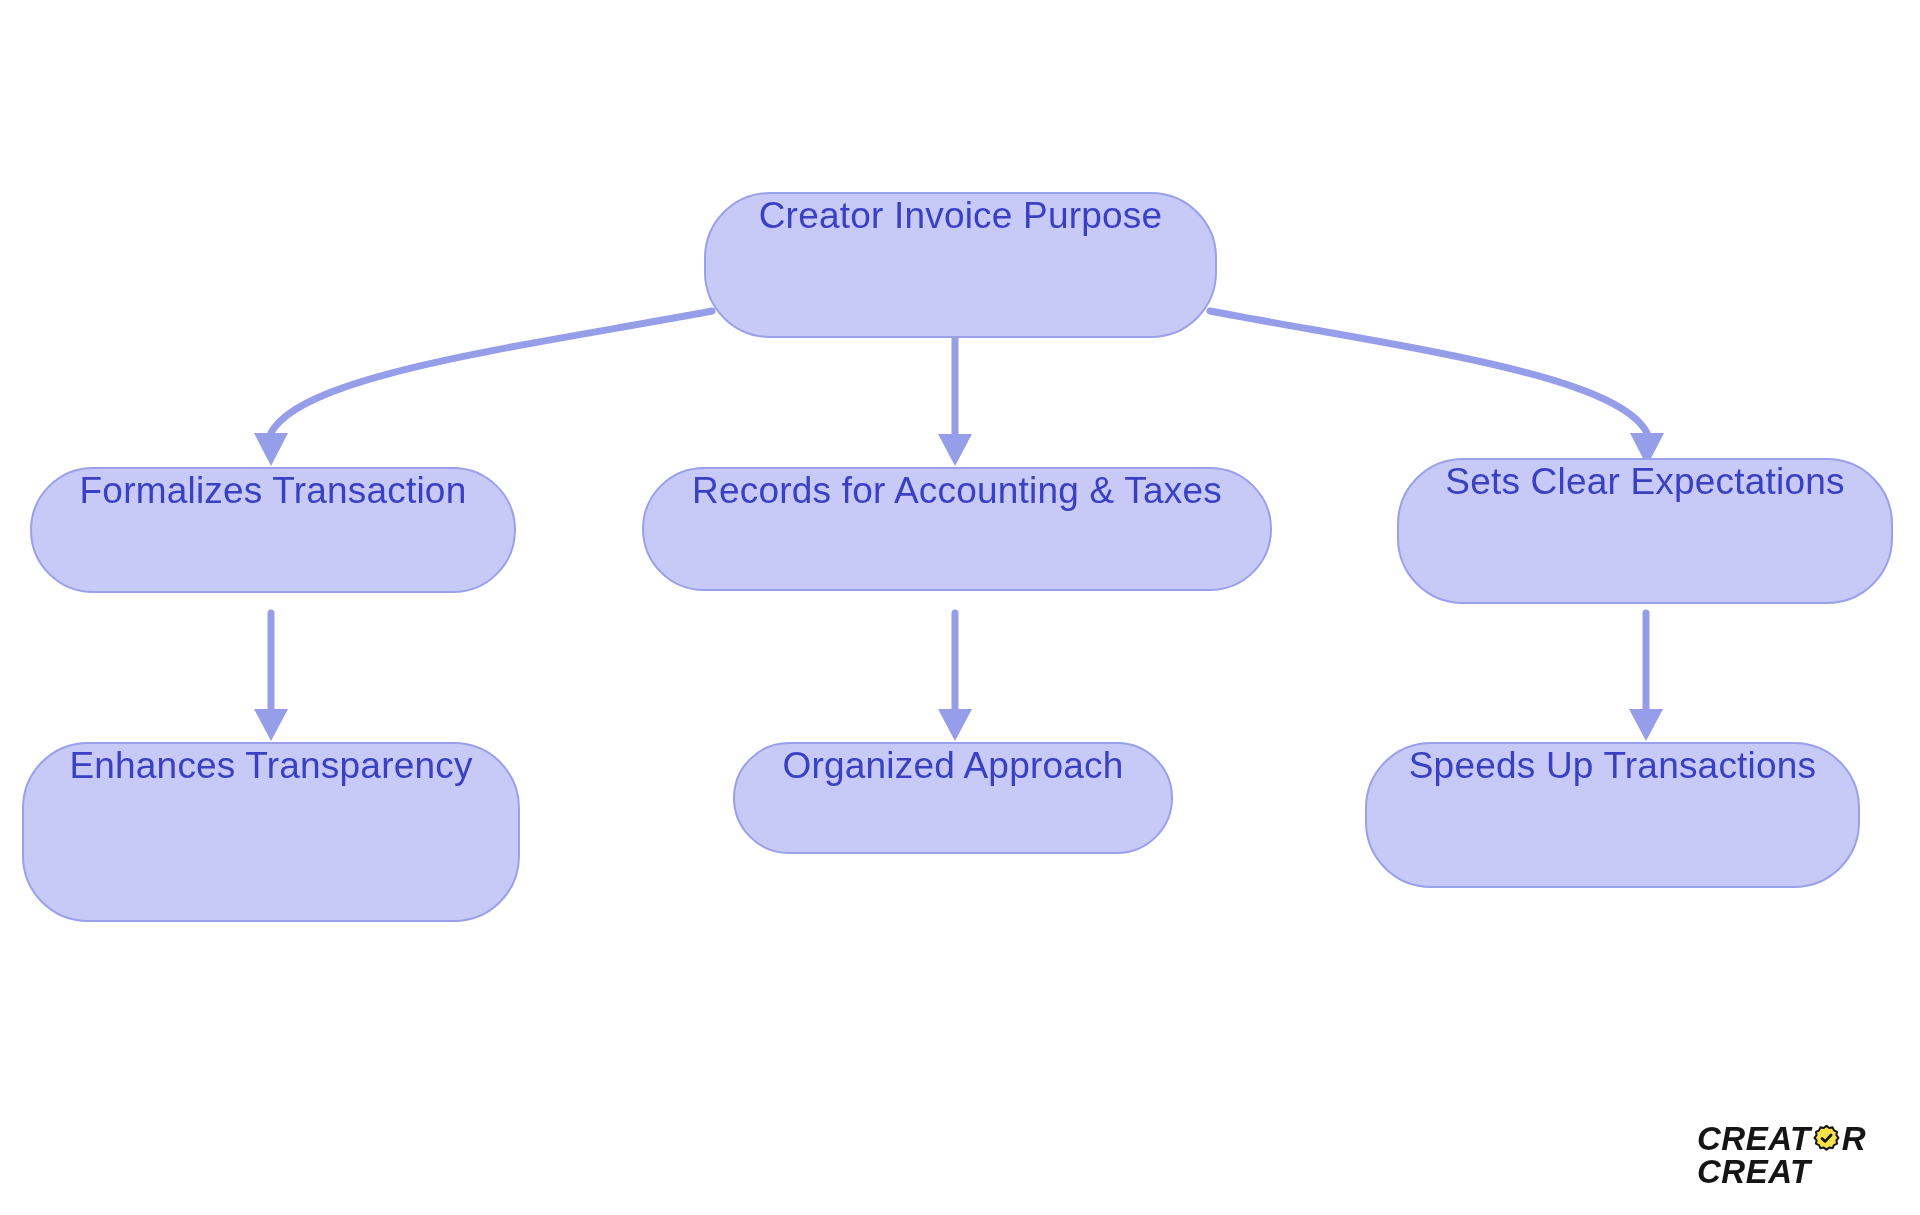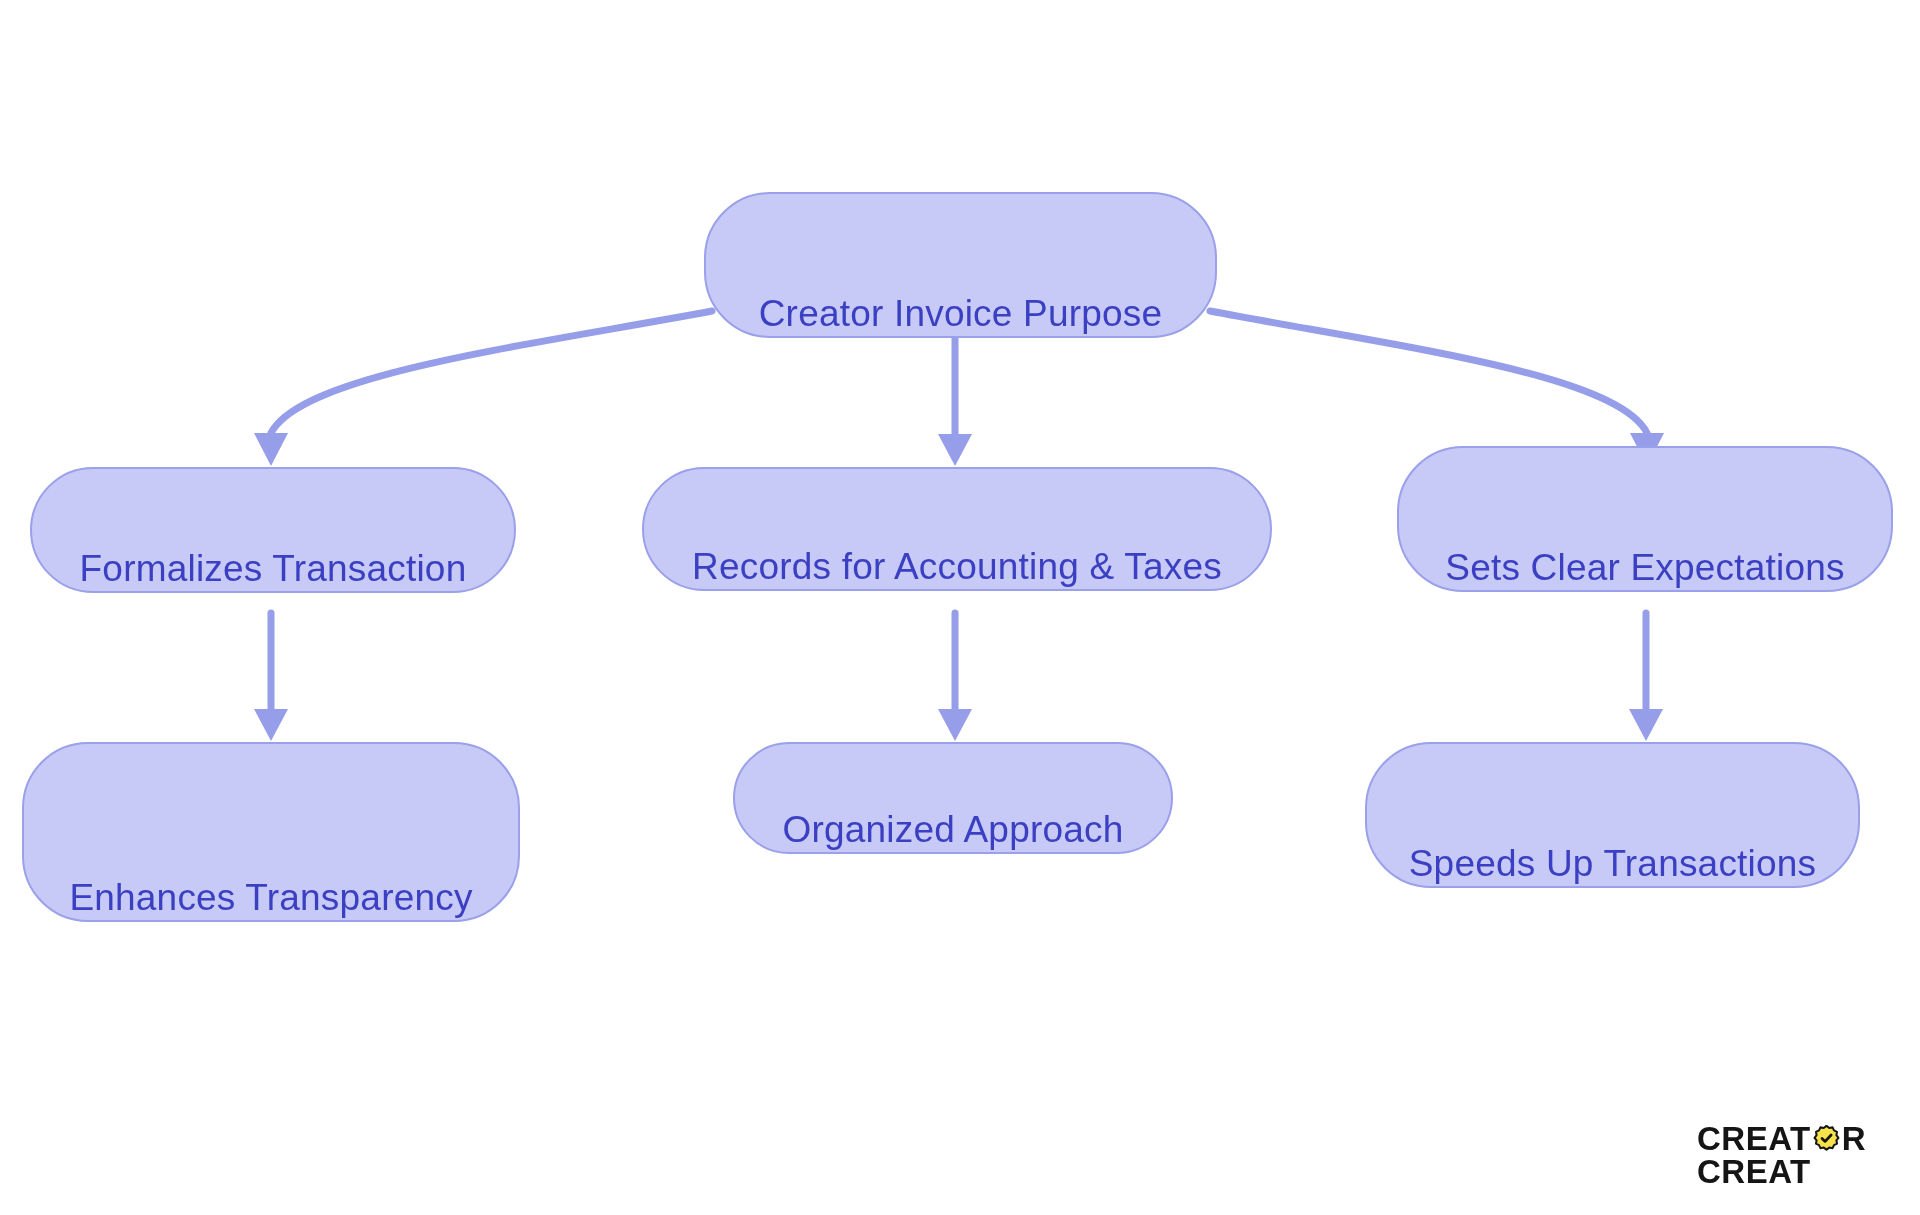--- a/index.html
+++ b/index.html
@@ -36,40 +36,41 @@
     stroke: none;
   }
   .node {
     position: absolute;
     z-index: 2;
     background: #c7c9f6;
     border: 2px solid #9aa0e9;
     border-radius: 66px;
     box-sizing: border-box;
     display: flex;
-    align-items: flex-end;
+    align-items: flex-start;
     justify-content: center;
     text-align: center;
     color: #3b40c2;
     font-size: 37px;
     font-weight: 400;
     letter-spacing: 0.2px;
     line-height: 1.2;
   }
   .logo {
     position: absolute;
     left: 1697px;
     top: 1122px;
     z-index: 3;
     color: #151515;
     font-weight: bold;
     font-size: 33px;
     line-height: 33px;
     letter-spacing: 0.5px;
     white-space: nowrap;
+    font-style: italic;
   }
   .logo .line {
     display: flex;
     align-items: center;
   }
   .logo .badge-icon {
     display: inline-block;
     width: 29px;
     height: 29px;
     margin: 0 1px;
@@ -118,21 +119,21 @@
   </div>
 
   <div class="node" style="left:30px; top:467px; width:486px; height:126px;">
     <span>Formalizes Transaction</span>
   </div>
 
   <div class="node" style="left:642px; top:467px; width:630px; height:124px;">
     <span>Records for Accounting &amp; Taxes</span>
   </div>
 
-  <div class="node" style="left:1397px; top:446px; width:496px; height:146px;">
+  <div class="node" style="left:1397px; top:458px; width:496px; height:146px;">
     <span>Sets Clear Expectations</span>
   </div>
 
   <div class="node" style="left:22px; top:742px; width:498px; height:180px;">
     <span>Enhances Transparency</span>
   </div>
 
   <div class="node" style="left:733px; top:742px; width:440px; height:112px;">
     <span>Organized Approach</span>
   </div>

